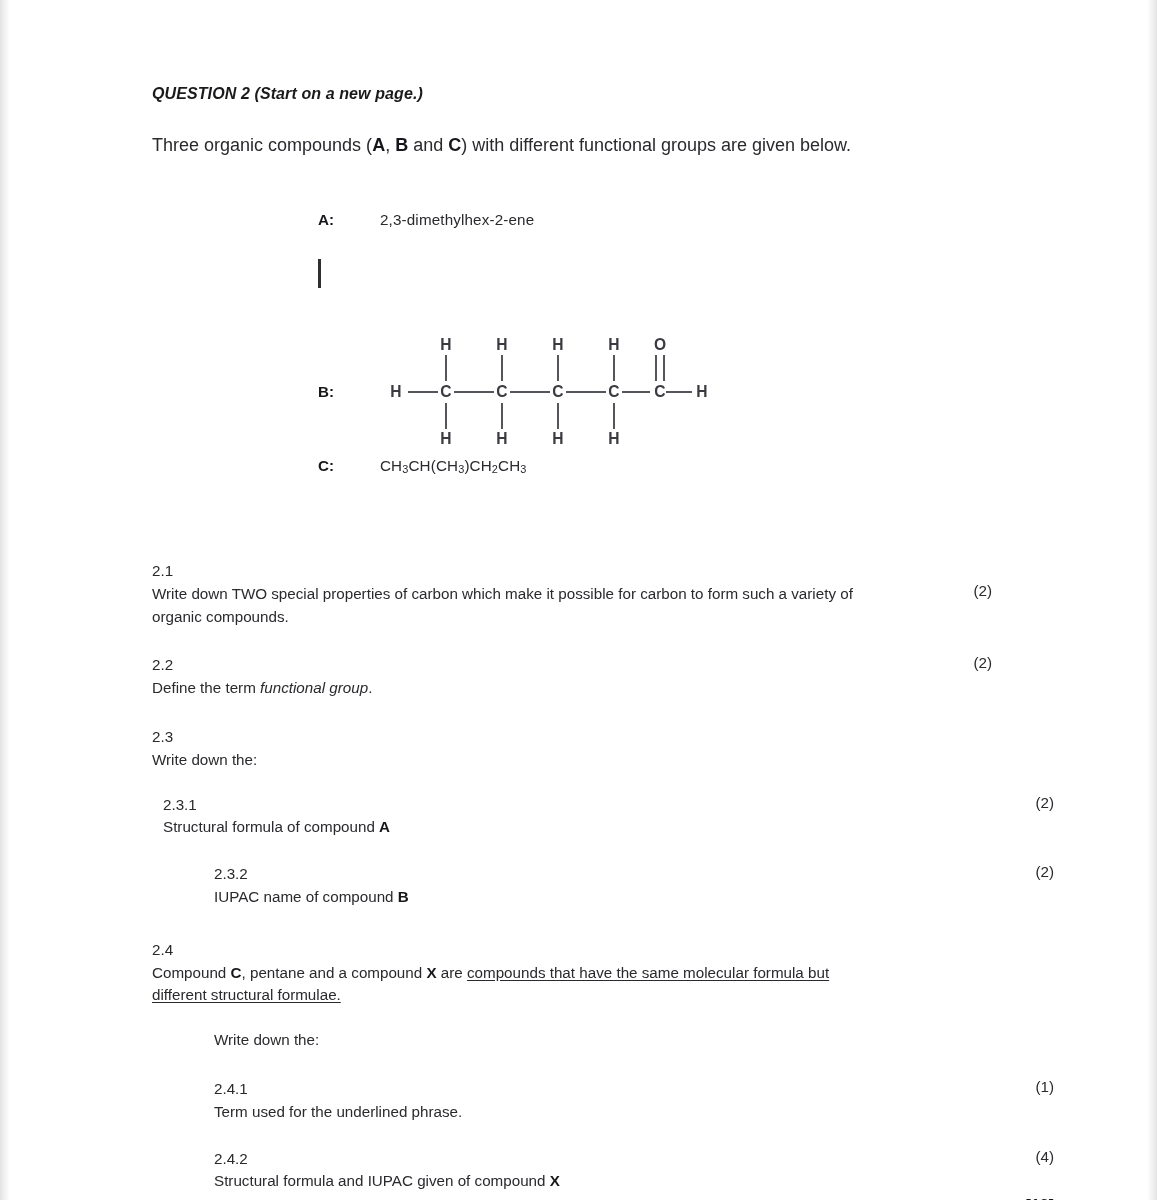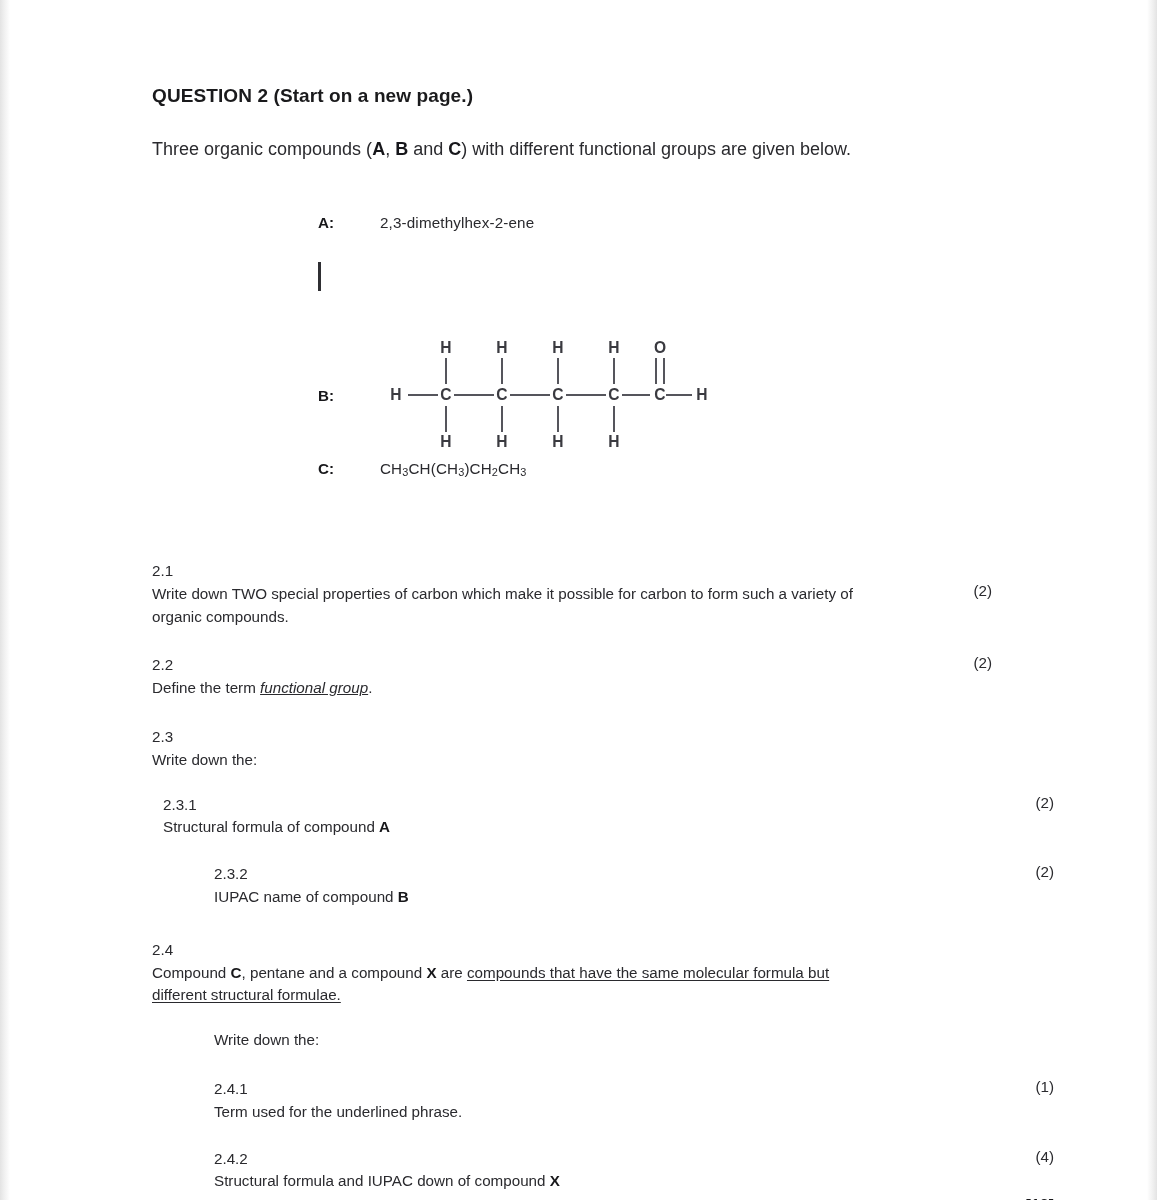--- a/index.html
+++ b/index.html
@@ -40,26 +40,27 @@
 
   .content {
     position: absolute;
     left: 152px;
     top: 84px;
     width: 840px;
   }
 
   
   .q-heading {
-    font-size: 19px;
+    font-size: 16px;
     font-weight: bold;
     letter-spacing: 0.1px;
     margin: 0 0 28px 0;
     line-height: 1.25;
     color: #1a1a1c;
+    font-style: italic;
   }
 
   .intro {
     font-size: 18px;
     line-height: 1.48;
     text-align: justify;
     margin: 0;
     width: 775px;
     color: #2a2a2e;
   }
@@ -158,21 +159,21 @@
   .q-num.sub-num { width: 65px; }
 
   .q-body {
     font-size: 15.2px;
     line-height: 1.5;
     color: #2a2a2e;
     flex: 1;
     padding-right: 90px;
   }
   .q-body b { font-weight: bold; color: #17171a; }
-  .q-body i { font-style: italic; text-decoration: underline; }
+  .q-body i { font-style: italic; }
   .q-body u {
     text-decoration: underline;
     text-underline-offset: 2px;
   }
 
   .q-marks {
     position: absolute;
     right: 0;
     top: 0;
     width: 60px;
@@ -312,21 +313,21 @@
     </div>
 
     <div class="q-item indent-1" style="margin-bottom:24px;">
       <div class="q-num sub-num">2.4.1</div>
       <div class="q-body">Term used for the underlined phrase.</div>
       <div class="q-marks" style="right:-62px;">(1)</div>
     </div>
 
     <div class="q-item indent-1" style="margin-bottom:4px;">
       <div class="q-num sub-num">2.4.2</div>
-      <div class="q-body"><span>Structural formula and IUPAC down of compound </span><b>X</b></div>
+      <div class="q-body"><span>Structural formula and IUPAC given of compound </span><b>X</b></div>
       <div class="q-marks" style="right:-62px;">(4)</div>
     </div>
 
     <div style="position:relative; height:24px;">
       <div class="total-marks" style="right:-62px; top:0;">[13]</div>
     </div>
 
   </div>
 </div>
 

